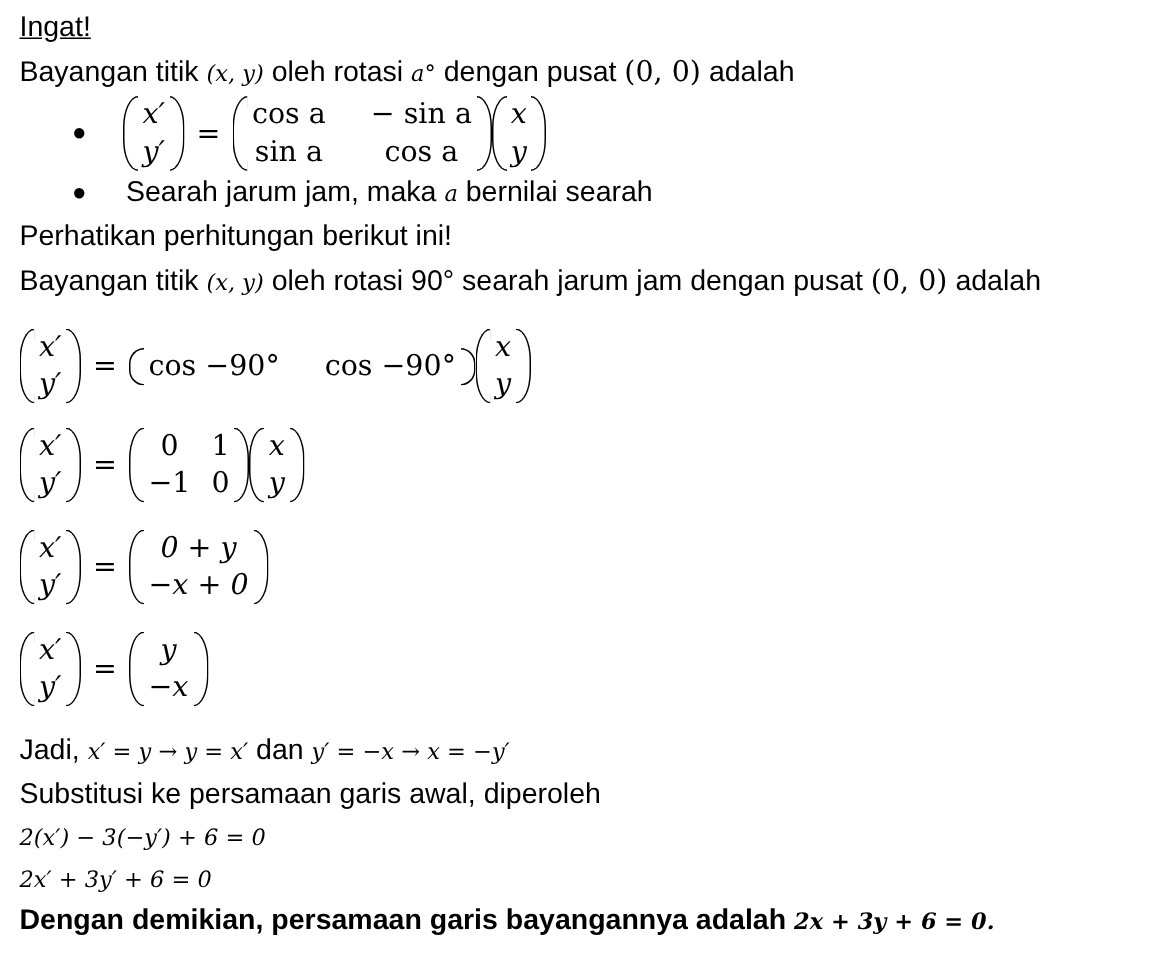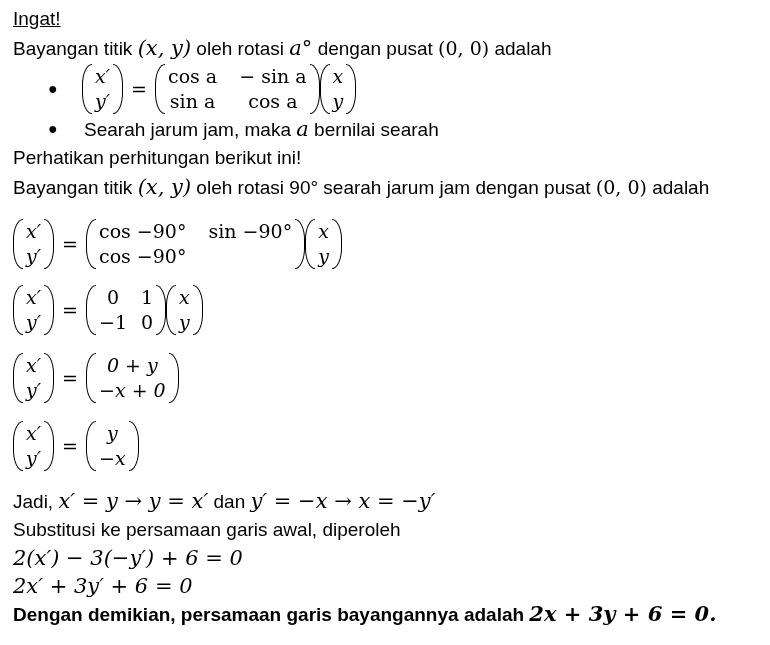--- a/index.html
+++ b/index.html
@@ -2,35 +2,35 @@
 <html><head>
 <meta charset="utf-8">
 <style>
   html, body { margin: 0; padding: 0; background: #ffffff; }
   body {
     width: 770px; height: 645px; overflow: hidden; position: relative;
     font-family: "Liberation Sans", "DejaVu Sans", sans-serif;
     color: #000; font-size: 19px;
   }
   .line { position: absolute; left: 13px; white-space: nowrap; line-height: 24px; }
-  .m { font-family: "DejaVu Serif", "Liberation Serif", serif; font-style: italic; font-size: 21px; }
+  .m { font-family: "DejaVu Serif", "Liberation Serif", serif; font-style: italic; font-size: 15px; }
   .mr { font-family: "DejaVu Serif", "Liberation Serif", serif; font-style: normal; font-size: 19px; }
   .bold { font-weight: bold; }
   .bullet { position: absolute; left: 48px; font-size: 16px; }
 
   
   .eq { position: absolute; display: flex; align-items: center; font-family: "DejaVu Serif", "Liberation Serif", serif; font-size: 19px; }
   .paren { display: flex; align-items: stretch; }
   .pl, .pr { width: 9px; border: 1.6px solid #000; }
   .pl { border-right: none; border-radius: 12px 0 0 12px / 50% 0 0 50%; }
   .pr { border-left: none; border-radius: 0 12px 12px 0 / 0 50% 50% 0; }
   .grid { display: grid; line-height: 25px; padding: 0 3px; }
   .grid > span { text-align: center; }
   .g1 { grid-template-columns: auto; }
-  .g2 { grid-template-columns: auto auto; column-gap: 22px; }
+  .g2 { grid-template-columns: auto auto; column-gap: 30px; }
   .eqsign { margin: 0 8px; font-style: normal; }
   .it { font-style: italic; }
 </style>
 </head>
 <body>
 
 <div class="line" style="top:7px;text-decoration:underline;">Ingat!</div>
 
 <div class="line" style="top:36px;">
   <span>Bayangan titik </span><span class="m">(x, y)</span><span> oleh rotasi </span><span class="m">a°</span><span> dengan pusat </span><span class="mr">(0, 0)</span><span> adalah</span>
@@ -85,21 +85,20 @@
         <span>x′</span>
         <span>y′</span>
       </div>
       <span class="pr"></span>
     </div>
   <span class="eqsign">=</span>
   <div class="paren">
       <span class="pl"></span>
       <div class="grid g2">
         <span>cos −90°</span>
-        <span>sin −90°</span>
         <span>cos −90°</span>
       </div>
       <span class="pr"></span>
     </div>
   <div class="paren">
       <span class="pl"></span>
       <div class="grid g1 it">
         <span>x</span>
         <span>y</span>
       </div>

